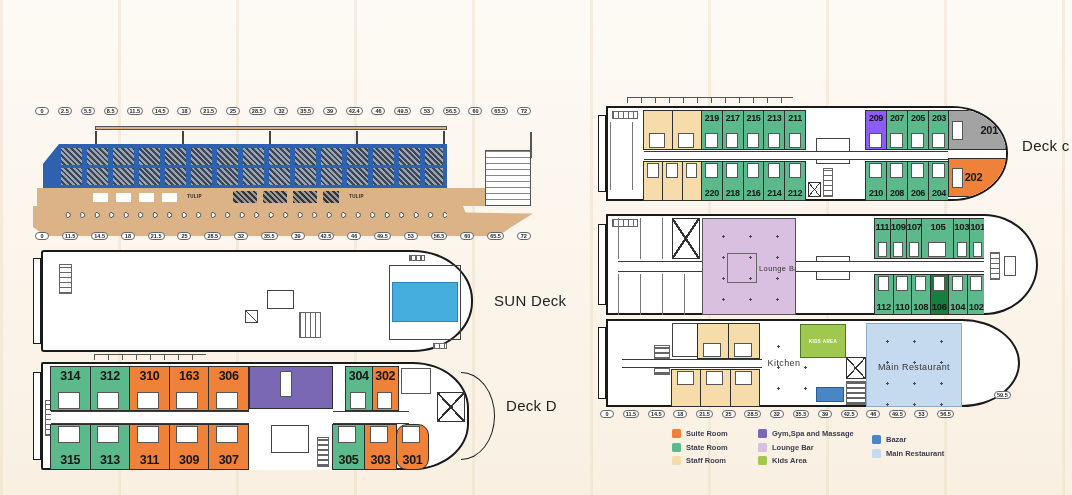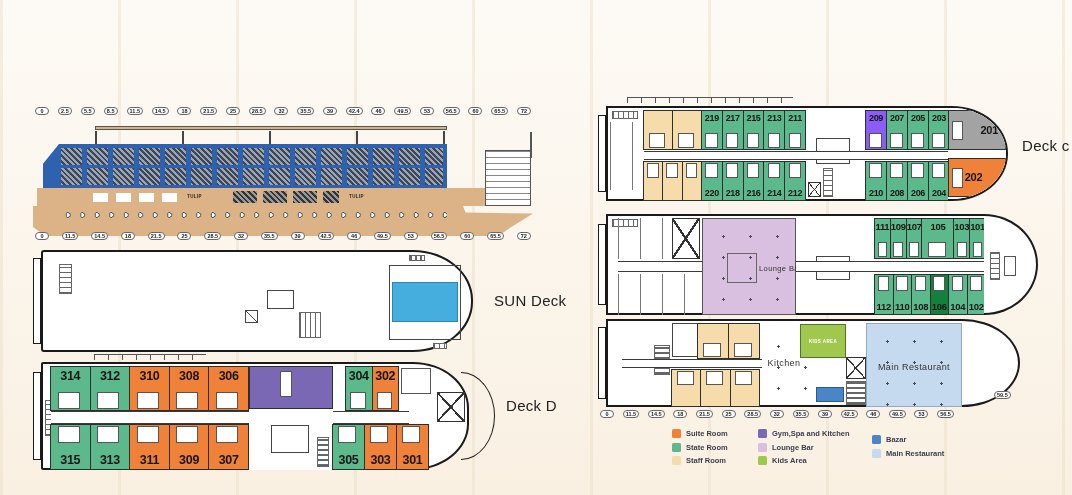--- a/index.html
+++ b/index.html
@@ -148,21 +148,21 @@
           <div class="room" style="background: rgb(92, 185, 139);">
             <span class="rnum">314</span>
           </div>
           <div class="room" style="background: rgb(92, 185, 139);">
             <span class="rnum">312</span>
           </div>
           <div class="room" style="background: rgb(239, 129, 57);">
             <span class="rnum">310</span>
           </div>
           <div class="room" style="background: rgb(239, 129, 57);">
-            <span class="rnum">308</span>
+            <span class="rnum">163</span>
           </div>
           <div class="room" style="background: rgb(239, 129, 57);">
             <span class="rnum">306</span>
           </div>
         </div>
       <div class="abs" style="left:206px;top:2px;width:84px;height:43px;background:#7A68B4;border:1px solid #2e2e2e">
         <div class="abs" style="left:30px;top:4px;width:12px;height:26px;background:#fff;border:1px solid #555"></div>
       </div>
       <div class="rooms top" id="dd-top-2" style="left:290px;top:2px;width:66px;height:45px">
           <div class="room" style="background: rgb(92, 185, 139); margin-left: 12px;">
@@ -195,21 +195,21 @@
             <span class="rnum">307</span>
           </div>
         </div>
       <div class="rooms bot" id="dd-bot-2" style="left:290px;top:60px;width:96px;height:46px">
           <div class="room" style="background: rgb(92, 185, 139);">
             <span class="rnum">305</span>
           </div>
           <div class="room" style="background: rgb(239, 129, 57);">
             <span class="rnum">303</span>
           </div>
-          <div class="room" style="background: rgb(239, 129, 57);">
+          <div class="room" style="background: rgb(239, 129, 57); border-radius: 11px;">
             <span class="rnum">301</span>
           </div>
         </div>
       <div class="abs" style="left:358px;top:4px;width:30px;height:26px;background:#fff;border:1px solid #555"></div>
       <div class="abs xbox" style="left:394px;top:28px;width:28px;height:30px"></div>
     </div>
   </div>
   <div class="deck-label" style="left:506px;top:397px">Deck D</div>
 
   <div class="ruler" style="left:627px;top:97px;width:166px"></div>
@@ -427,21 +427,21 @@
           <span class="lbl">State Room</span>
         </div>
         <div class="lrow">
           <span class="sw" style="background: rgb(246, 220, 171);"></span>
           <span class="lbl">Staff Room</span>
         </div>
       </div>
       <div class="lcol">
         <div class="lrow">
           <span class="sw" style="background: rgb(122, 104, 180);"></span>
-          <span class="lbl">Gym,Spa and Kitchen</span>
+          <span class="lbl">Gym,Spa and Massage</span>
         </div>
         <div class="lrow">
           <span class="sw" style="background: rgb(217, 191, 224);"></span>
           <span class="lbl">Lounge Bar</span>
         </div>
         <div class="lrow">
           <span class="sw" style="background: rgb(160, 200, 78);"></span>
           <span class="lbl">Kids Area</span>
         </div>
       </div>

